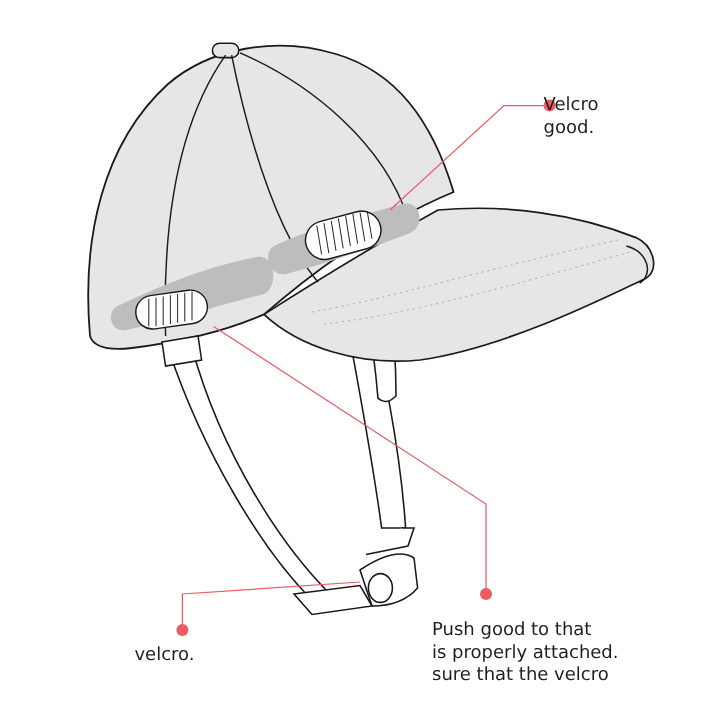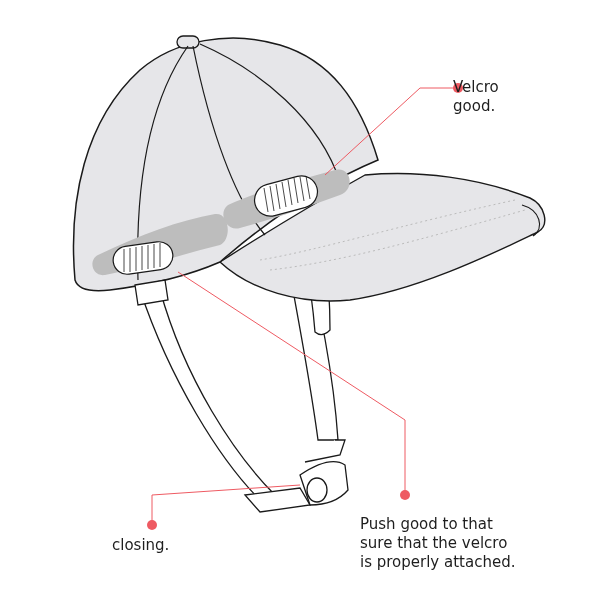--- a/index.html
+++ b/index.html
@@ -74,19 +74,19 @@
   </g>
 </svg>
 
 <div class="label" style="left:453px; top:78px;">
   <span>Velcro</span>
   <span>good.</span>
 </div>
 
 <div class="label" style="left:360px; top:515px;">
   <span>Push good to that</span>
+  <span>is properly attached.</span>
   <span>sure that the velcro</span>
-  <span>is properly attached.</span>
 </div>
 
 <div class="label" style="left:112px; top:536px;">
-  <span>closing.</span>
+  <span>velcro.</span>
 </div>
 
 </body></html>

